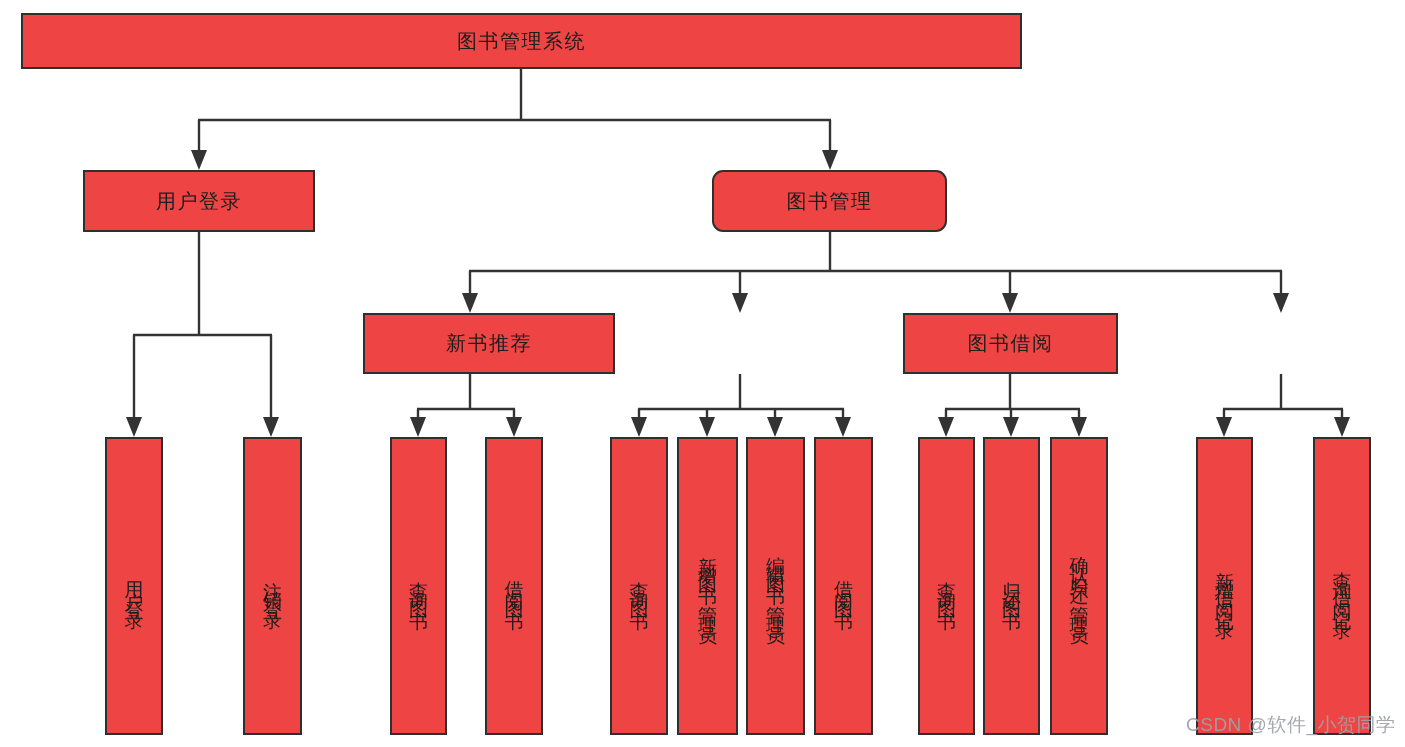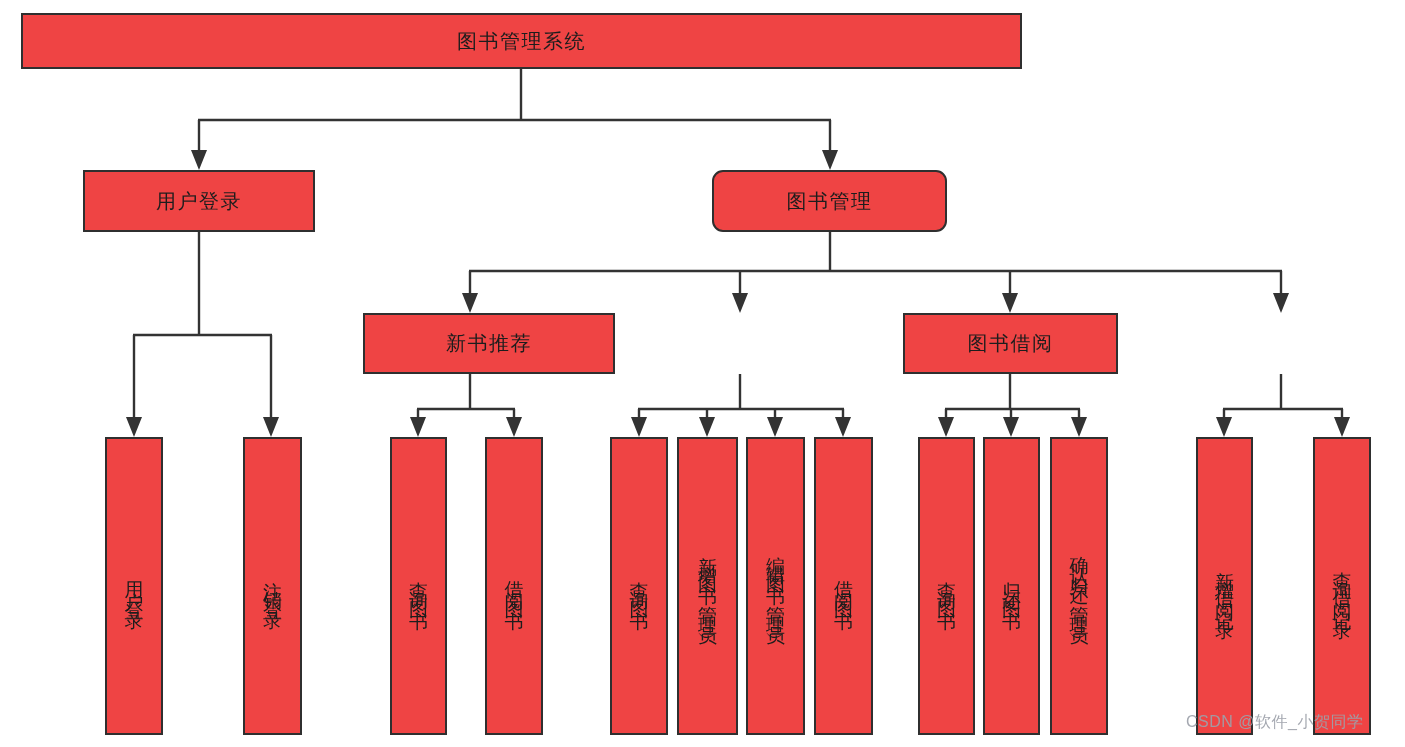--- a/index.html
+++ b/index.html
@@ -54,21 +54,21 @@
   .lf6{left:677px;width:61px;}
   .lf7{left:746px;width:59px;}
   .lf8{left:814px;width:59px;}
   .lf9{left:918px;width:57px;}
   .lf10{left:983px;width:57px;}
   .lf11{left:1050px;width:58px;}
   .lf12{left:1196px;width:57px;}
   .lf13{left:1313px;width:58px;}
   .watermark{
     position:absolute;left:1186px;top:712px;
-    font-size:16px;color:var(--watermark);
+    font-size:19px;color:var(--watermark);
     letter-spacing:0.5px;white-space:nowrap;
     z-index:5;opacity:0.92;
   }
 </style>
 </head>
 <body>
 
 <div class="canvas">
 
   <svg class="connector" viewBox="0 0 1405 747" xmlns="http://www.w3.org/2000/svg">

